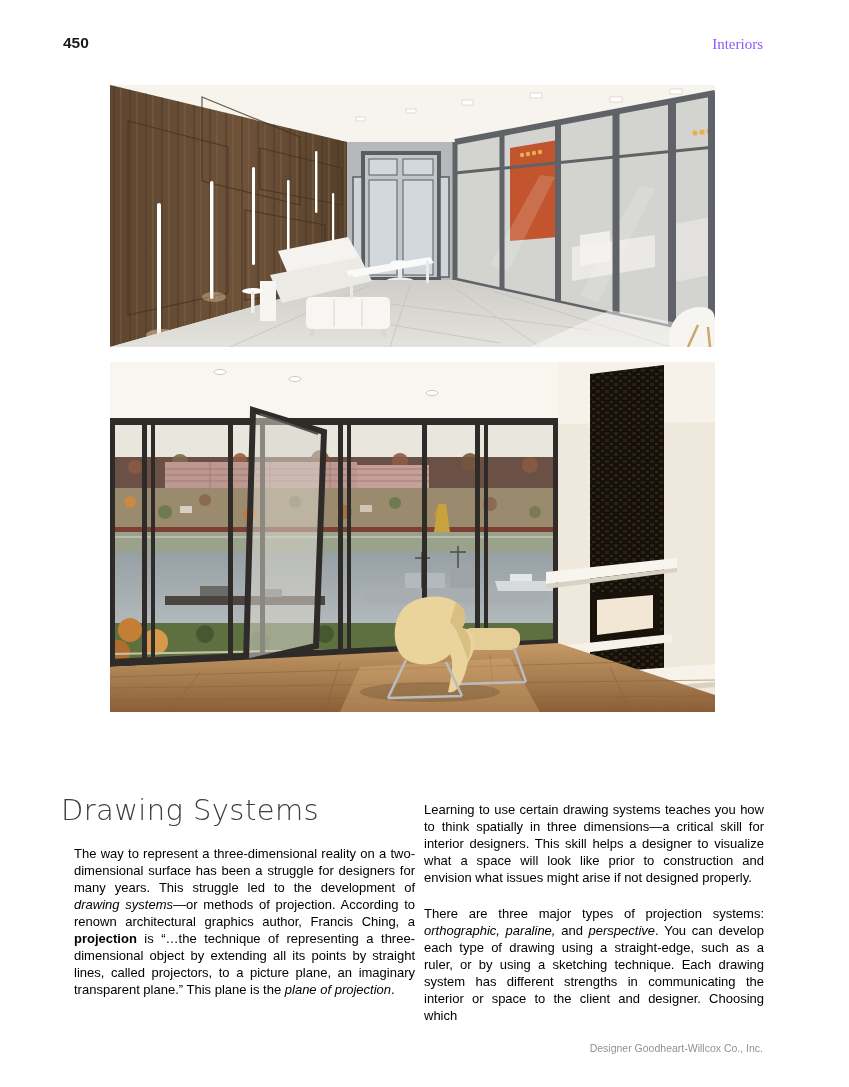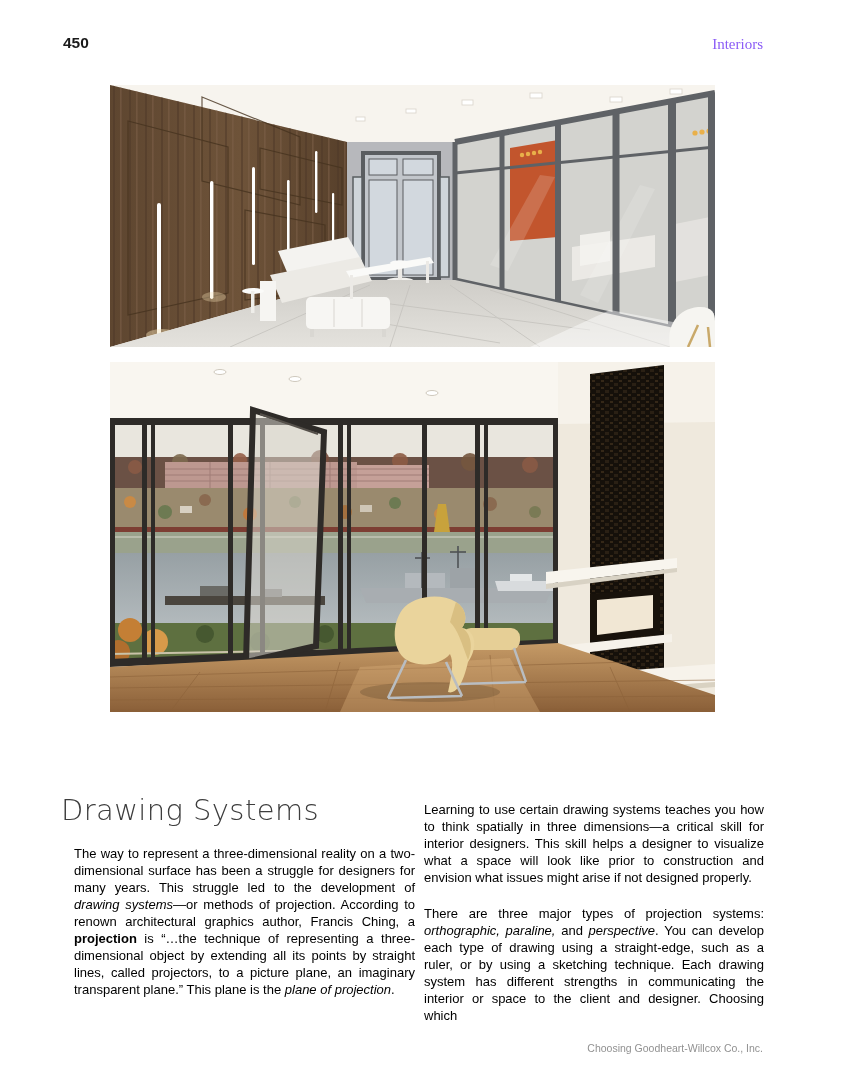--- a/index.html
+++ b/index.html
@@ -347,15 +347,15 @@
 
   <div class="abs col" id="col-left">
     <p><span>The way to represent a three-dimensional reality on a two-dimensional surface has been a struggle for designers for many years. This struggle led to the development of </span><em>drawing systems</em><span>—or methods of projection. According to renown architectural graphics author, Francis Ching, a </span><strong>projection</strong><span> is “…the technique of representing a three-dimensional object by extending all its points by straight lines, called projectors, to a picture plane, an imaginary transparent plane.” This plane is the </span><em>plane of projection</em><span>.</span></p>
   </div>
 
   <div class="abs col" id="col-right">
     <p>Learning to use certain drawing systems teaches you how to think spatially in three dimensions—a critical skill for interior designers. This skill helps a designer to visualize what a space will look like prior to construction and envision what issues might arise if not designed properly.</p>
     <p><span>There are three major types of projection systems: </span><em>orthographic, paraline,</em><span> and </span><em>perspective</em><span>. You can develop each type of drawing using a straight-edge, such as a ruler, or by using a sketching technique. Each drawing system has different strengths in communicating the interior or space to the client and designer. Choosing which</span></p>
   </div>
 
-  <div class="abs footer">Choosing Goodheart-Willcox Co., Inc.</div>
+  <div class="abs footer">Designer Goodheart-Willcox Co., Inc.</div>
 
 </div>
 
 </body></html>

